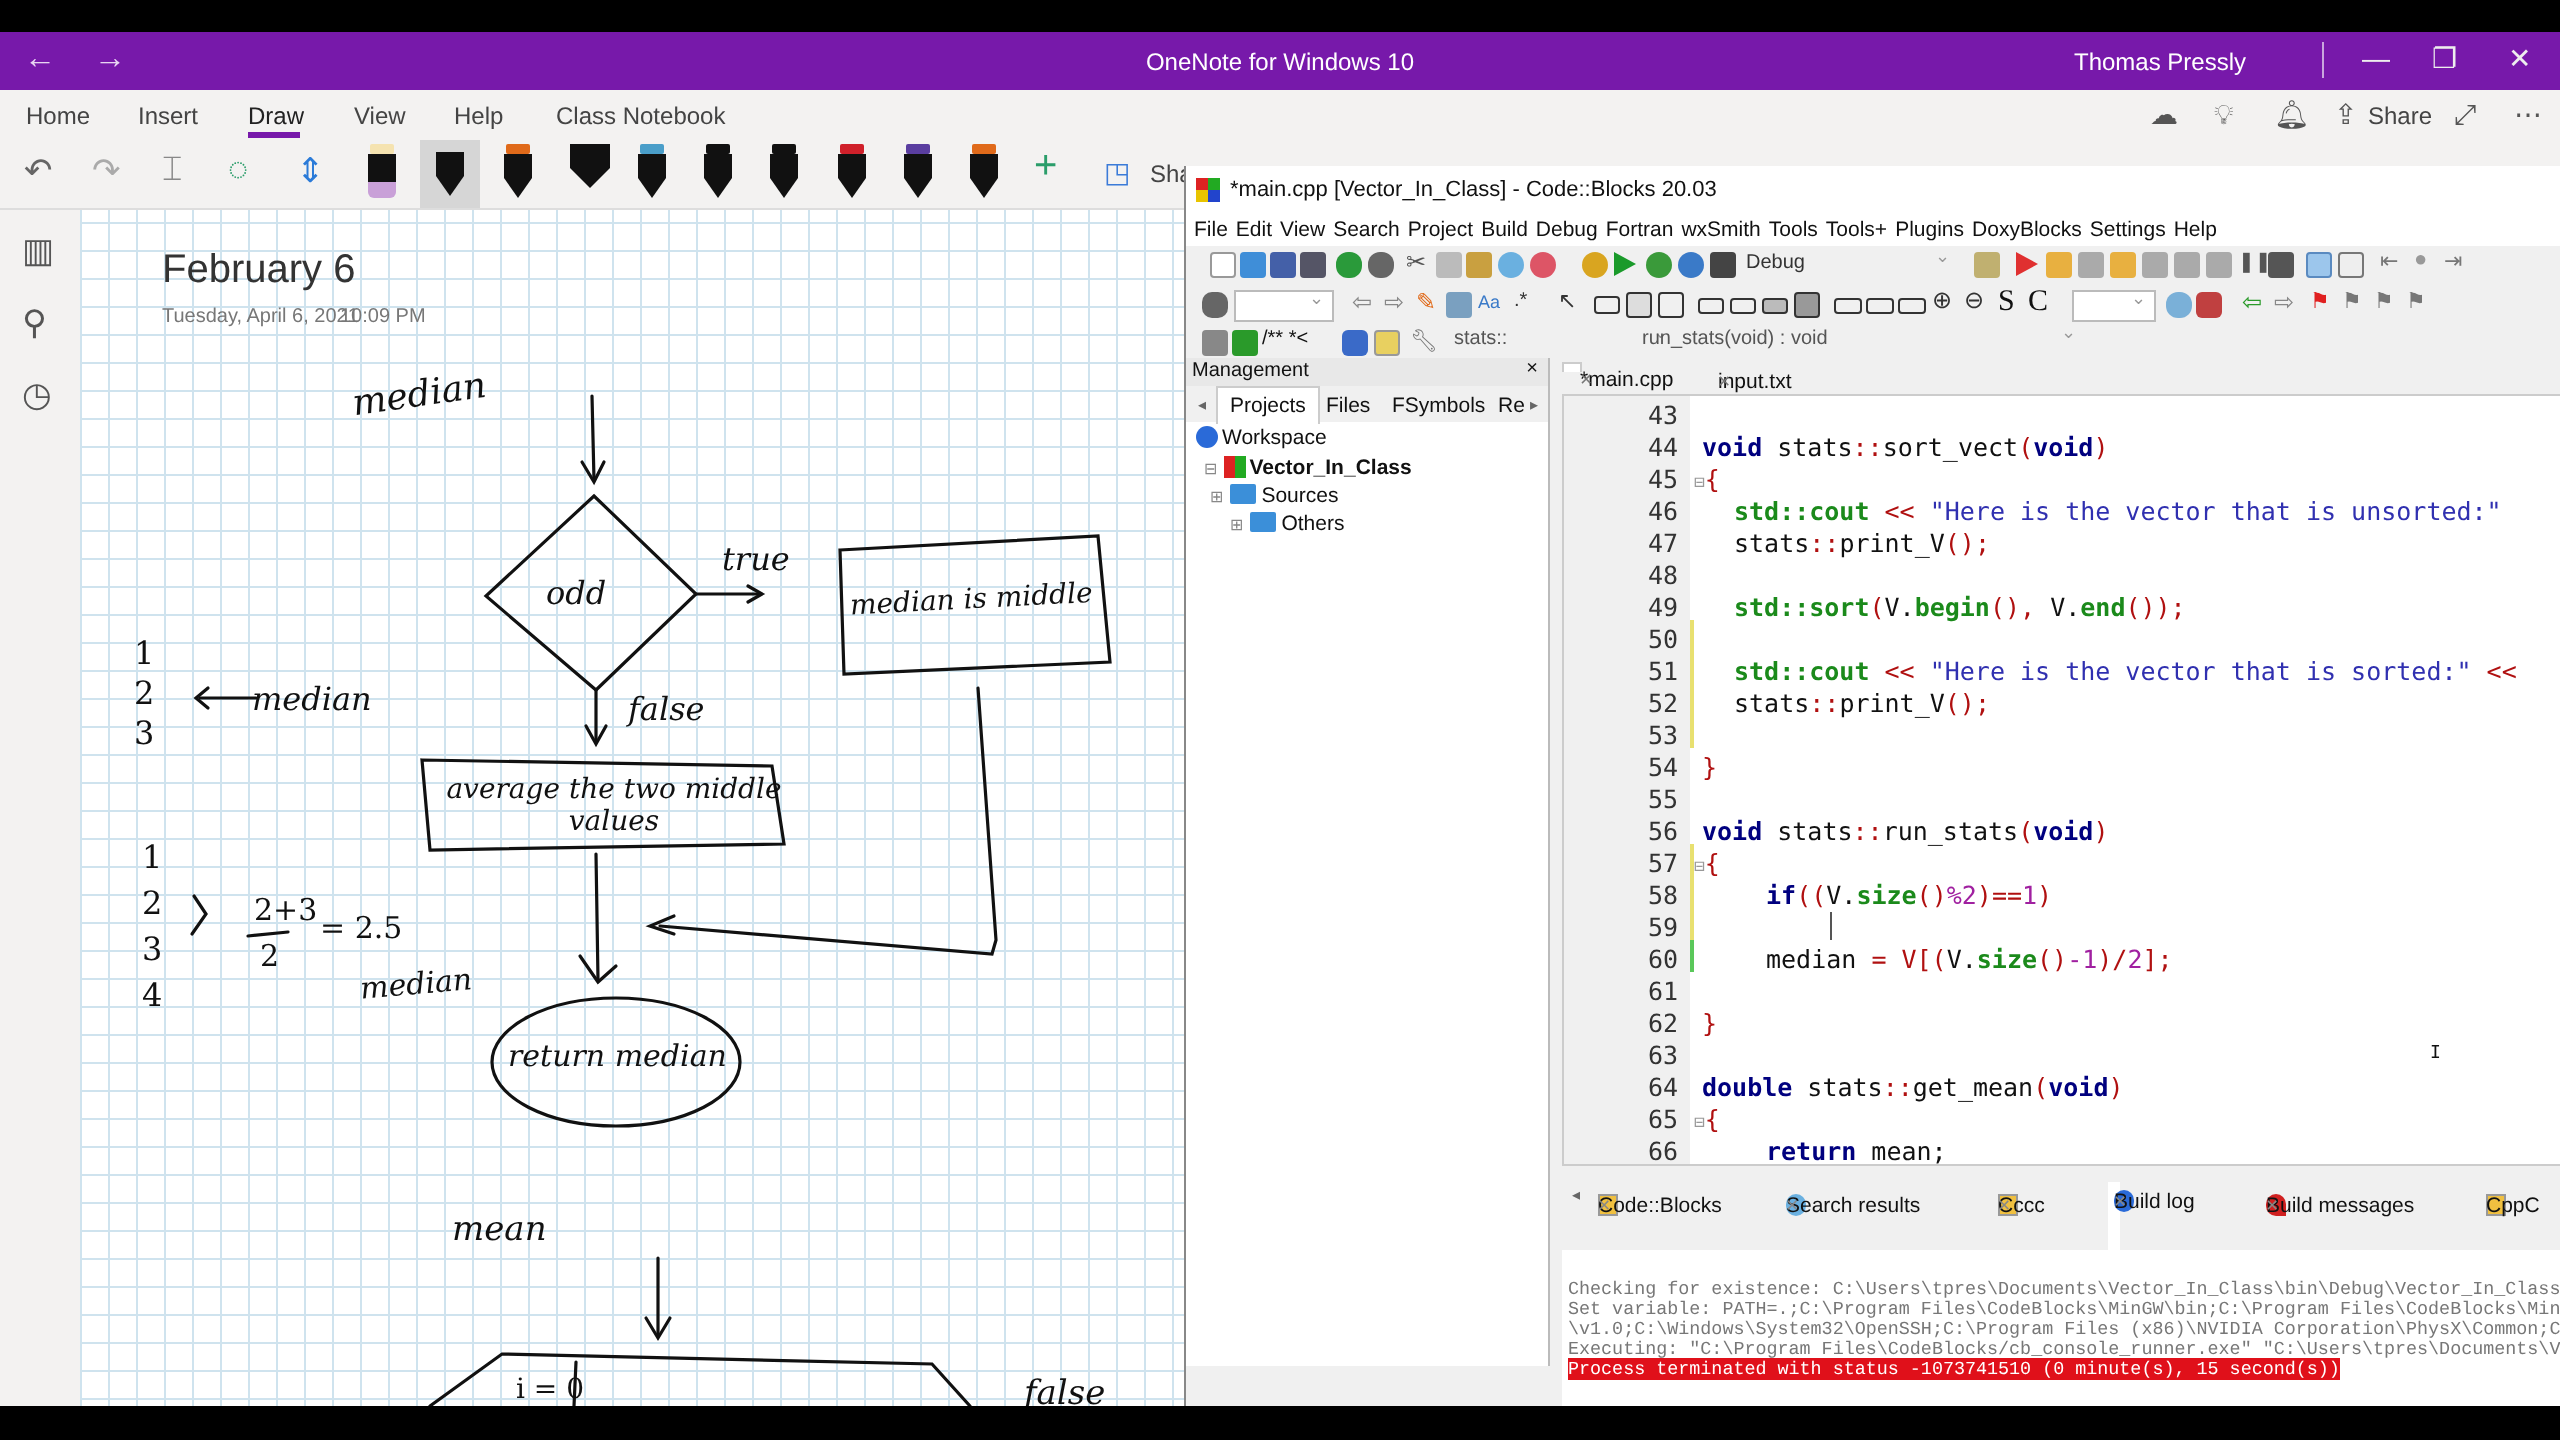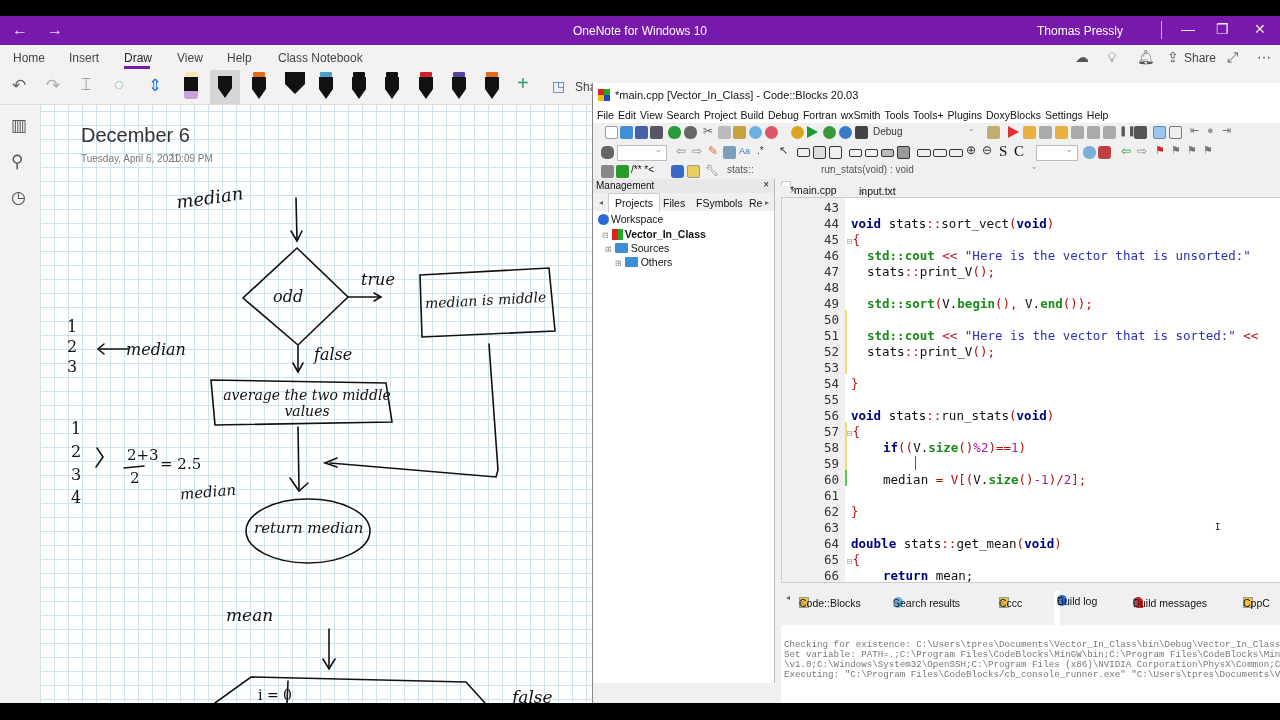--- a/index.html
+++ b/index.html
@@ -169,21 +169,21 @@
   <span style="position:absolute;left:575px;top:11px;font-size:12px;color:#444">Sha</span>
 </div>
 
 <div class="on-side">
   <span style="top:10px">▥</span>
   <span style="top:46px">⚲</span>
   <span style="top:82px">◷</span>
 </div>
 
 <div class="canvas">
-  <div class="pt">December 6</div>
+  <div class="pt">February 6</div>
   <div class="pd">Tuesday, April 6, 2021</div>
   <div class="pm">10:09 PM</div>
 
   <svg width="552" height="598" style="position:absolute;left:0;top:0">
     <g fill="none" stroke="#111" stroke-width="1.6" stroke-linecap="round">
 
       <path d="M256 93 L257 135"></path>
         <path d="M251 126 L257 136 L262 126"></path>
 
       <path d="M257 143 L308 192 L258 240 L203 193 Z"></path>
@@ -424,17 +424,18 @@
       <span style="left:462px">
           <span class="ico" style="background:#f0c040;border:1px solid #999"></span>
           <span>CppC</span>
         </span>
     </div>
     <div class="out">
       <div style="top:14px;color:#777">Checking for existence: C:\Users\tpres\Documents\Vector_In_Class\bin\Debug\Vector_In_Class.exe</div>
       <div style="top:24px;color:#777">Set variable: PATH=.;C:\Program Files\CodeBlocks\MinGW\bin;C:\Program Files\CodeBlocks\MinGW;</div>
       <div style="top:34px;color:#777">\v1.0;C:\Windows\System32\OpenSSH;C:\Program Files (x86)\NVIDIA Corporation\PhysX\Common;C:\P</div>
       <div style="top:44px;color:#777">Executing: "C:\Program Files\CodeBlocks/cb_console_runner.exe" "C:\Users\tpres\Documents\Vect</div>
+      <div class="err" style="top:54px">Process terminated with status -1073741510 (0 minute(s), 15 second(s))</div>
     </div>
   </div>
 </div>
 
 <div class="botblack"></div>
 
 </body></html>

